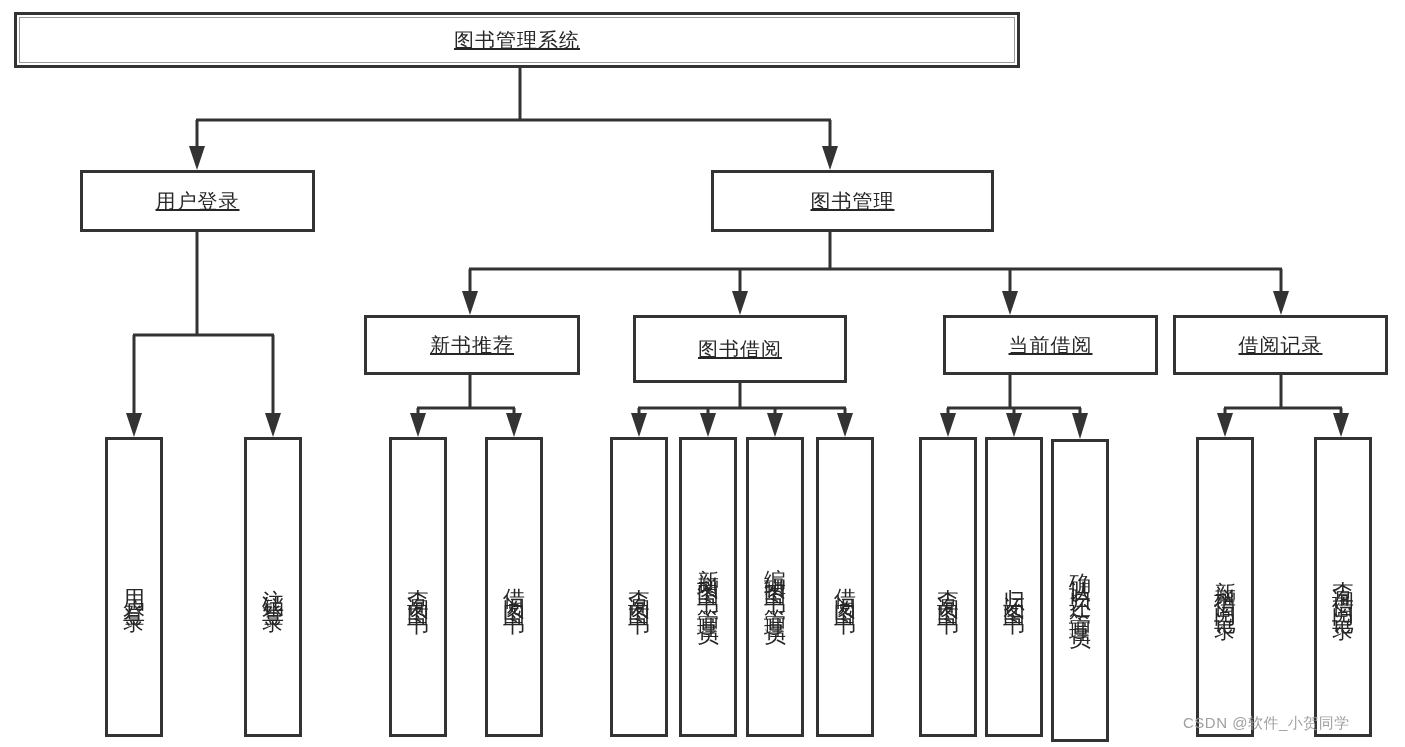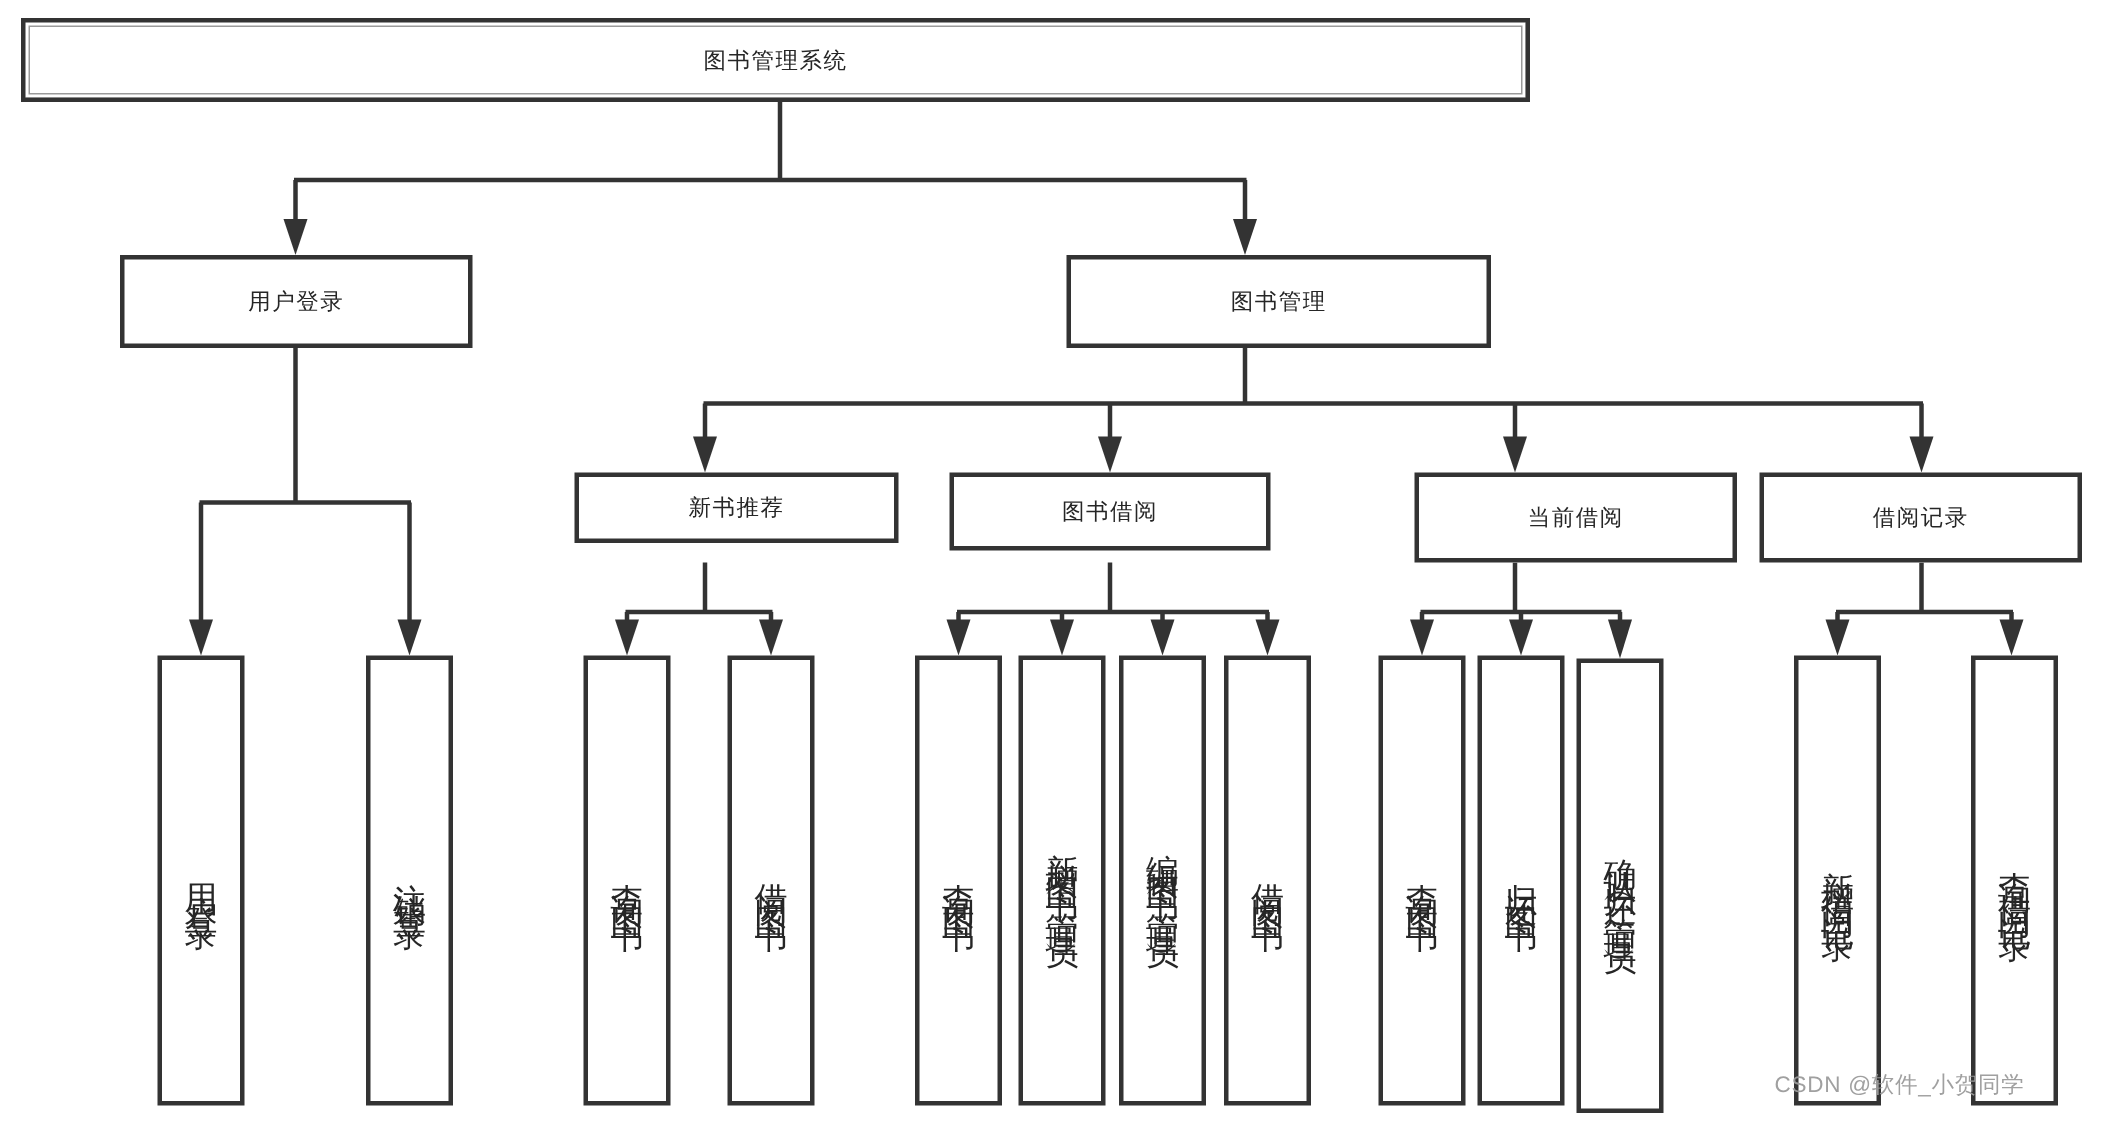--- a/index.html
+++ b/index.html
@@ -5,21 +5,21 @@
   html,body{margin:0;padding:0;background:#ffffff;}
   #canvas{
     position:relative;width:1405px;height:747px;background:#ffffff;overflow:hidden;
     font-family:"Liberation Sans","DejaVu Sans",sans-serif;color:#262626;
   }
   #wires{position:absolute;left:0;top:0;width:1405px;height:747px;}
   .box{
     position:absolute;box-sizing:border-box;background:#ffffff;
     border:3px solid #333333;display:flex;align-items:center;justify-content:center;
   }
-  .hbox{font-size:15px;letter-spacing:1px;}
+  .hbox{font-size:20px;letter-spacing:1px;text-decoration:underline;}
   .root{box-shadow:inset 0 0 0 2px #ffffff, inset 0 0 0 3px #9a9a9a;}
   .vbox{font-size:22px;}
   .vbox span{
     writing-mode:vertical-rl;text-orientation:mixed;
     letter-spacing:8px;line-height:1;display:block;
   }
   .watermark{
     position:absolute;left:1183px;top:714px;font-size:15px;color:#9b9b9b;
     letter-spacing:0.5px;white-space:nowrap;z-index:5;opacity:0.95;
   }
@@ -88,24 +88,24 @@
     <span>图书管理系统</span>
   </div>
 
   <div class="box hbox" style="left:80px;top:170px;width:235px;height:62px;">
     <span>用户登录</span>
   </div>
   <div class="box hbox" style="left:711px;top:170px;width:283px;height:62px;">
     <span>图书管理</span>
   </div>
 
-  <div class="box hbox" style="left:383px;top:315px;width:216px;height:47px;justify-content:center;">
+  <div class="box hbox" style="left:364px;top:315px;width:216px;height:60px;justify-content:center;">
     <span>新书推荐</span>
   </div>
-  <div class="box hbox" style="left:633px;top:315px;width:214px;height:52px;">
+  <div class="box hbox" style="left:633px;top:315px;width:214px;height:68px;">
     <span>图书借阅</span>
   </div>
   <div class="box hbox" style="left:903px;top:315px;width:215px;height:60px;margin-left:40px;">
     <span>当前借阅</span>
   </div>
   <div class="box hbox" style="left:1173px;top:315px;width:215px;height:60px;">
     <span>借阅记录</span>
   </div>
 
   <div class="box vbox" style="left:105px;top:437px;width:58px;height:300px;">

